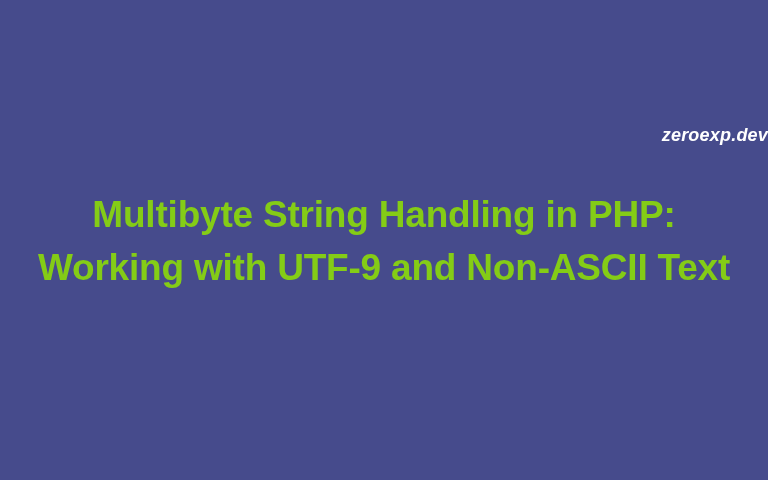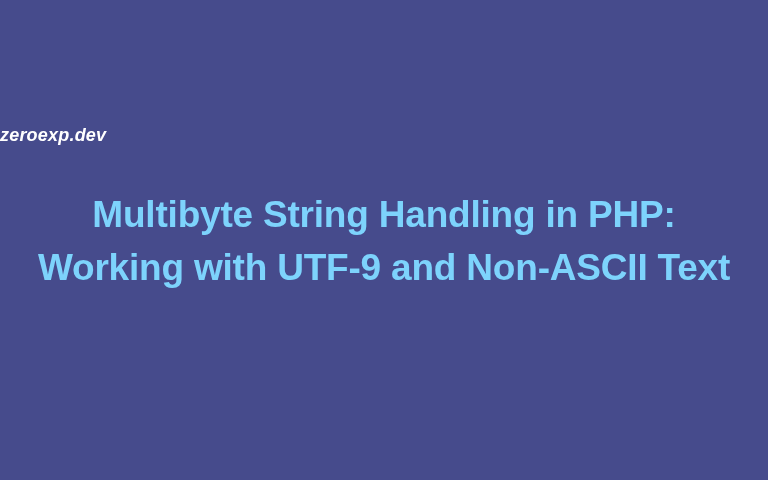--- a/index.html
+++ b/index.html
@@ -27,21 +27,21 @@
     align-items: center;
     justify-content: flex-start;
     overflow: hidden;
   }
 
   .brand {
     position: absolute;
     top: 126px;
     left: 0;
     width: 768px;
-    text-align: left;
+    text-align: right;
     font-family: "Liberation Sans", sans-serif;
     font-style: italic;
     font-weight: 700;
     font-size: 18px;
     letter-spacing: 0.2px;
     color: #ffffff;
     line-height: 1;
     white-space: nowrap;
   }
 
@@ -55,21 +55,21 @@
     text-align: center;
   }
 
   .title-line {
     display: block;
     font-family: "Liberation Sans", sans-serif;
     font-weight: 700;
     font-size: 37px;
     line-height: 53px;
     letter-spacing: -0.2px;
-    color: #7dd3fc;
+    color: #84cc16;
     white-space: nowrap;
   }
 </style>
 </head>
 <body>
 
 <div class="cover">
 
   <div class="brand">zeroexp.dev</div>
 

